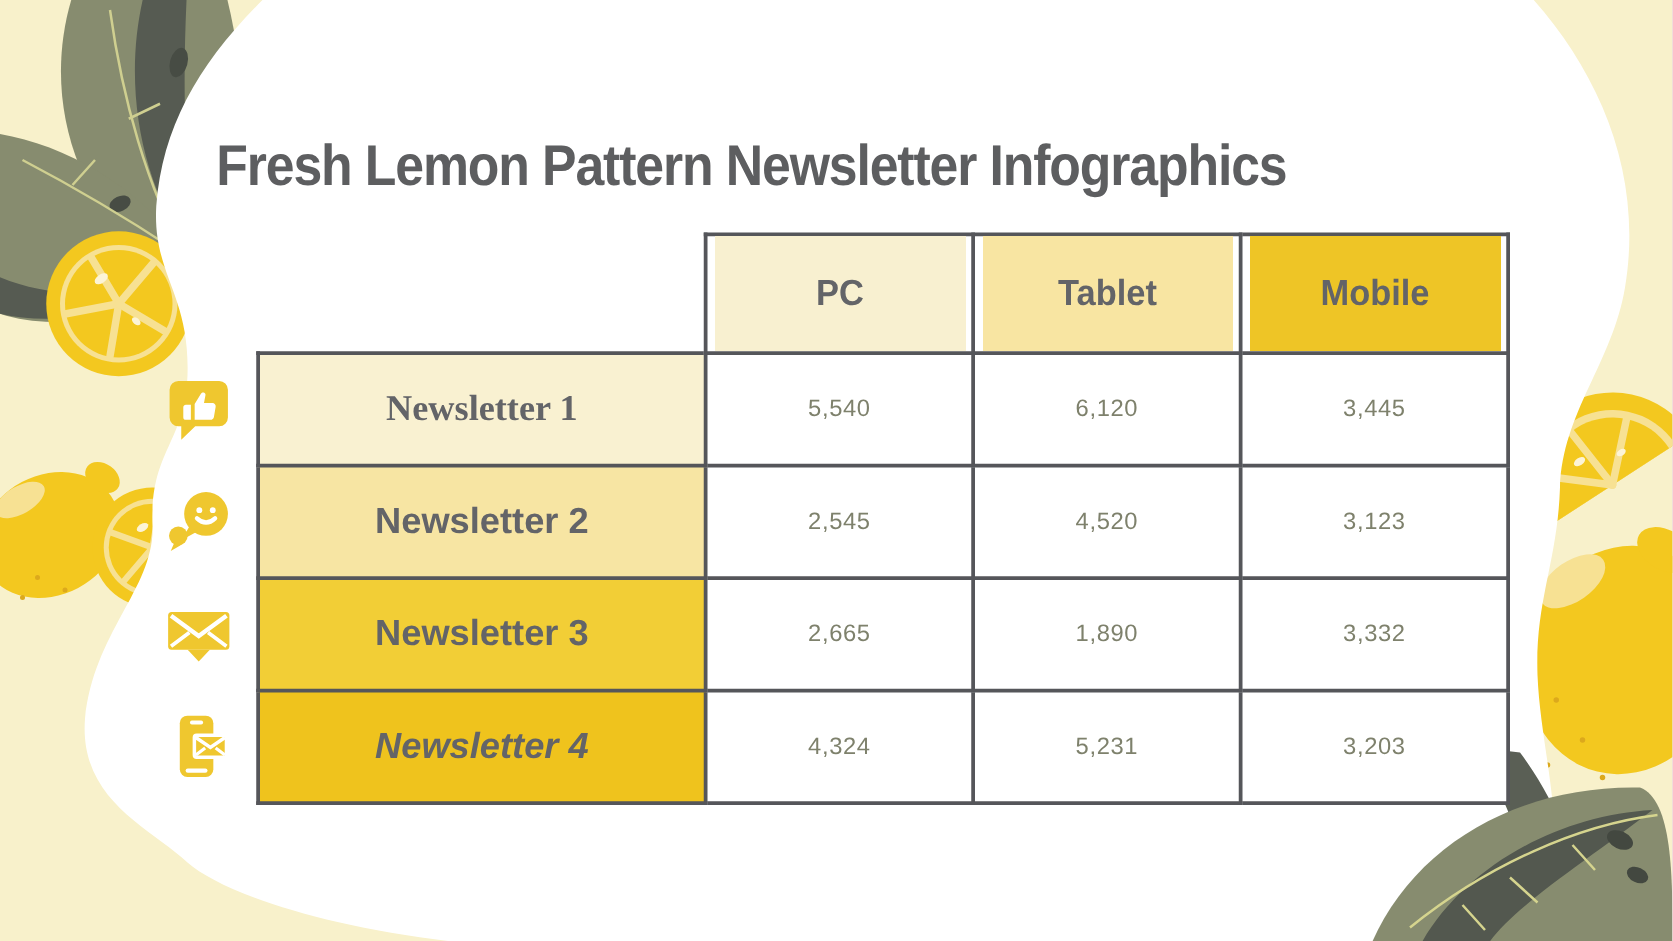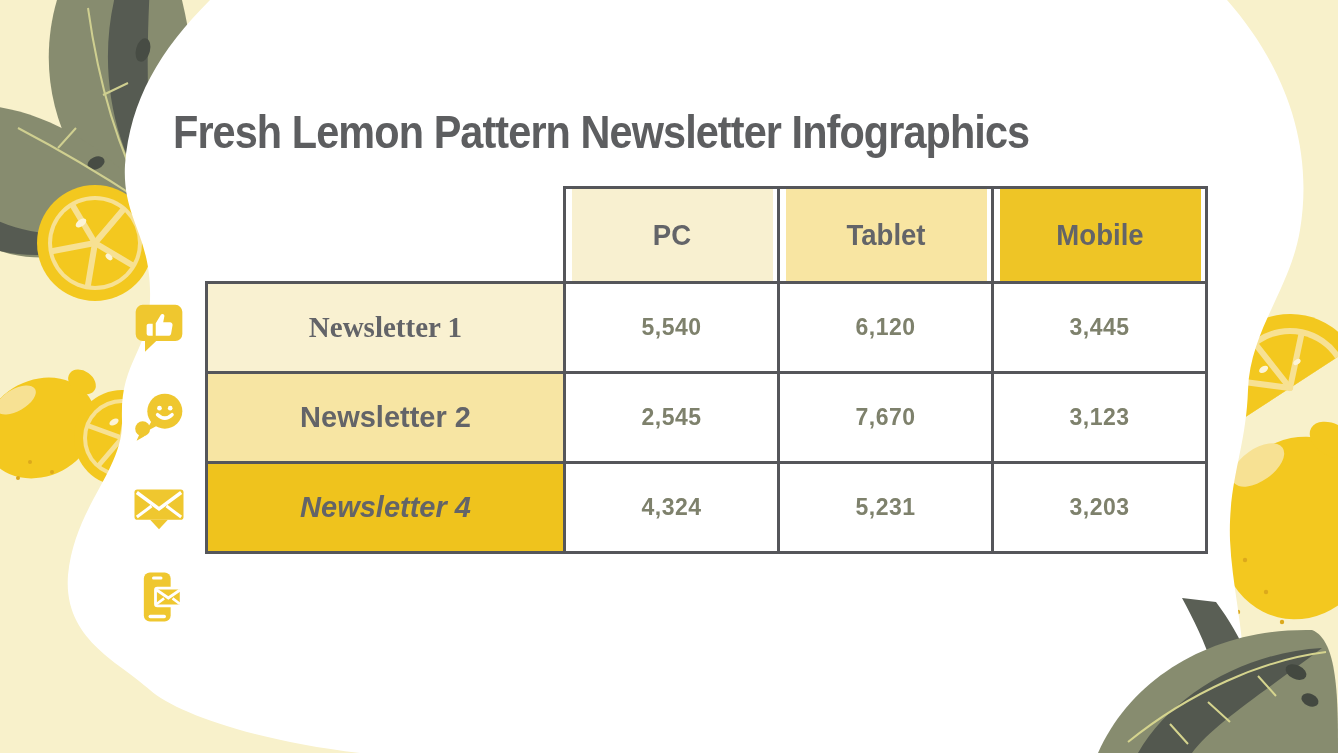--- a/index.html
+++ b/index.html
@@ -26,21 +26,21 @@
   table.data th,table.data td{
     border:3px solid #55565A;
     text-align:center;vertical-align:middle;
     padding:0;
   }
   table.data tr.hdr{height:95px;}
   table.data tr.row{height:90px;}
   .corner{border:none !important;background:transparent;}
   .hcell,.lcell{font-size:29px;font-weight:700;color:#636468;letter-spacing:0;}
   .hcell{transform:scaleX(0.95);}
-  .vcell{font-size:23px;font-weight:700;color:#7E816C;background:#FFFFFF;letter-spacing:0.5px;}
+  .vcell{font-size:19px;font-weight:400;color:#7E816C;background:#FFFFFF;letter-spacing:0.5px;}
   .bg-pc{background:#F8F0D0;}
   .bg-tablet{background:#F8E5A2;}
   .bg-mobile{background:#EEC526;}
   .bg-r1{background:#F9F1D1;font-family:Liberation Serif, serif;}
   .bg-r2{background:#F7E5A3;margin-left:11px;}
   .bg-r3{background:#F2CE36;}
   .bg-r4{background:#EFC31D;font-style:italic;}
   .row-icon{position:absolute;left:131px;width:56px;height:56px;}
   .row-icon svg{width:56px;height:56px;display:block;}
   .ri-1{top:299px;} .ri-2{top:389px;} .ri-3{top:479px;} .ri-4{top:569px;}
@@ -207,22 +207,28 @@
     </tr>
     <tr class="row">
       <td class="lcell bg-r1">Newsletter 1</td>
       <td class="vcell">5,540</td>
       <td class="vcell">6,120</td>
       <td class="vcell">3,445</td>
     </tr>
     <tr class="row">
       <td class="lcell bg-r2">Newsletter 2</td>
       <td class="vcell">2,545</td>
-      <td class="vcell">7,670</td>
+      <td class="vcell">4,520</td>
       <td class="vcell">3,123</td>
+    </tr>
+    <tr class="row">
+      <td class="lcell bg-r3">Newsletter 3</td>
+      <td class="vcell">2,665</td>
+      <td class="vcell">1,890</td>
+      <td class="vcell">3,332</td>
     </tr>
     <tr class="row">
       <td class="lcell bg-r4">Newsletter 4</td>
       <td class="vcell">4,324</td>
       <td class="vcell">5,231</td>
       <td class="vcell">3,203</td>
     </tr>
   </tbody>
     </table>
 

